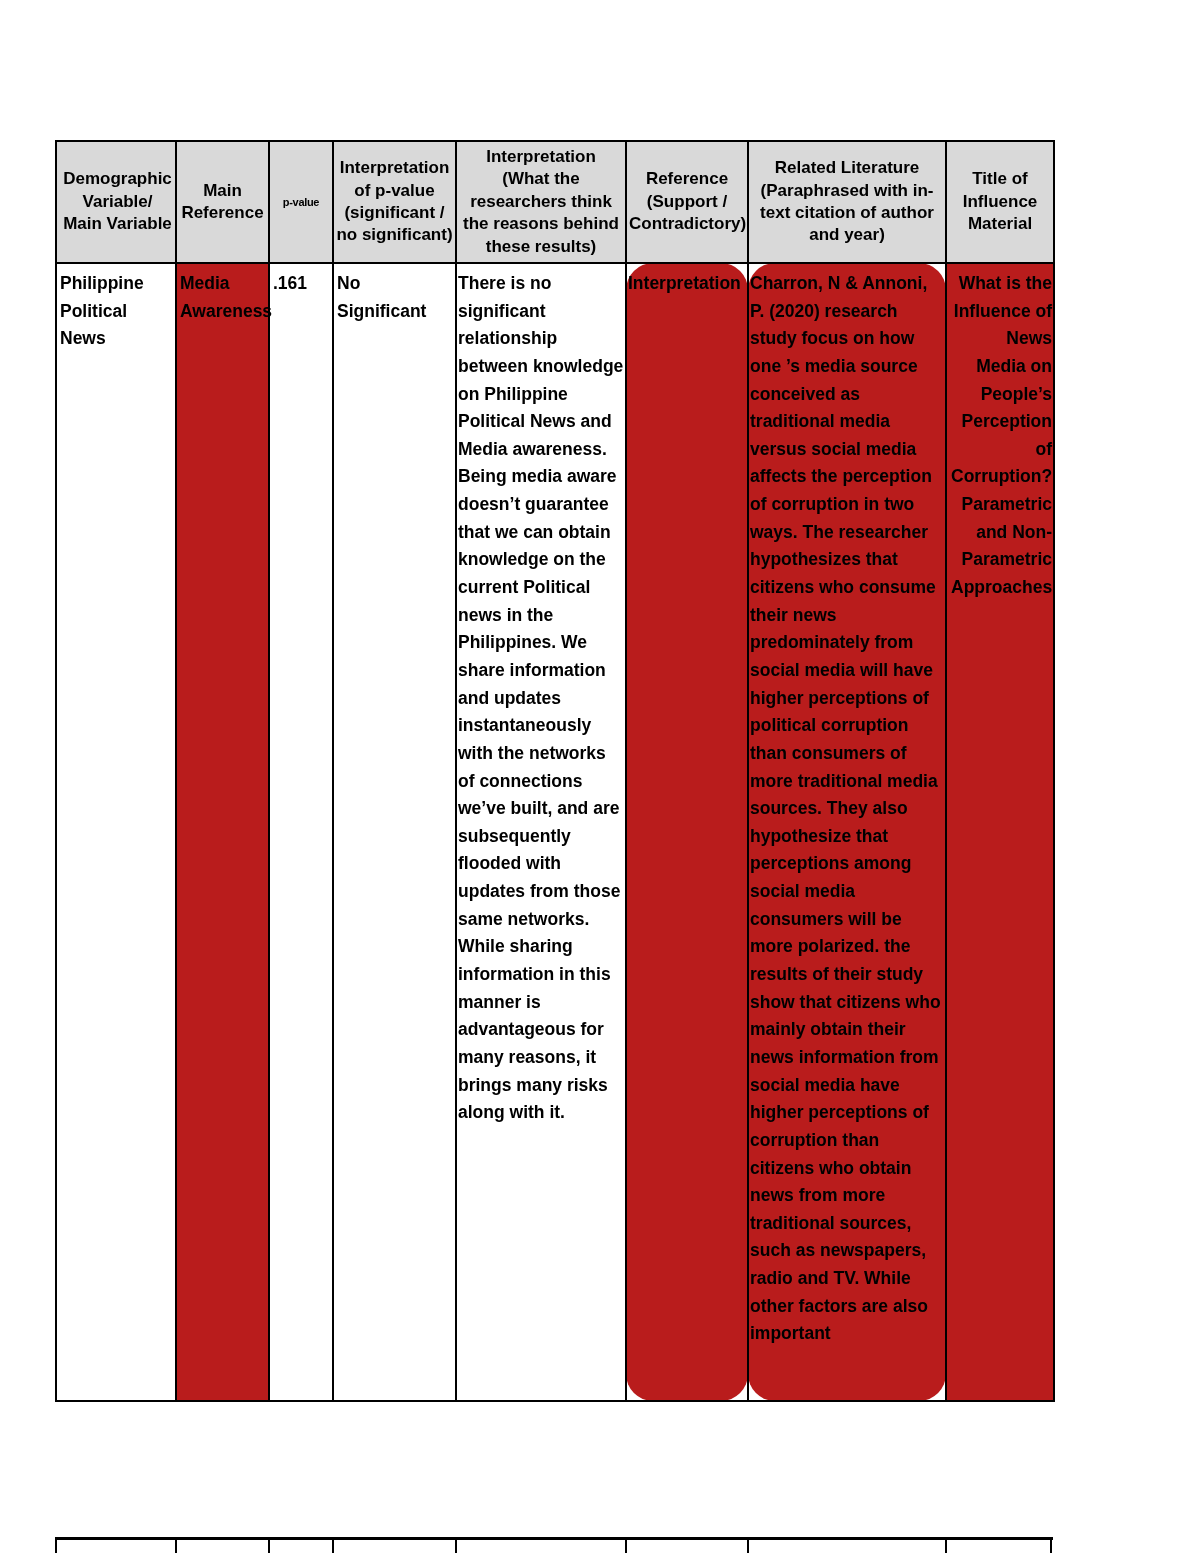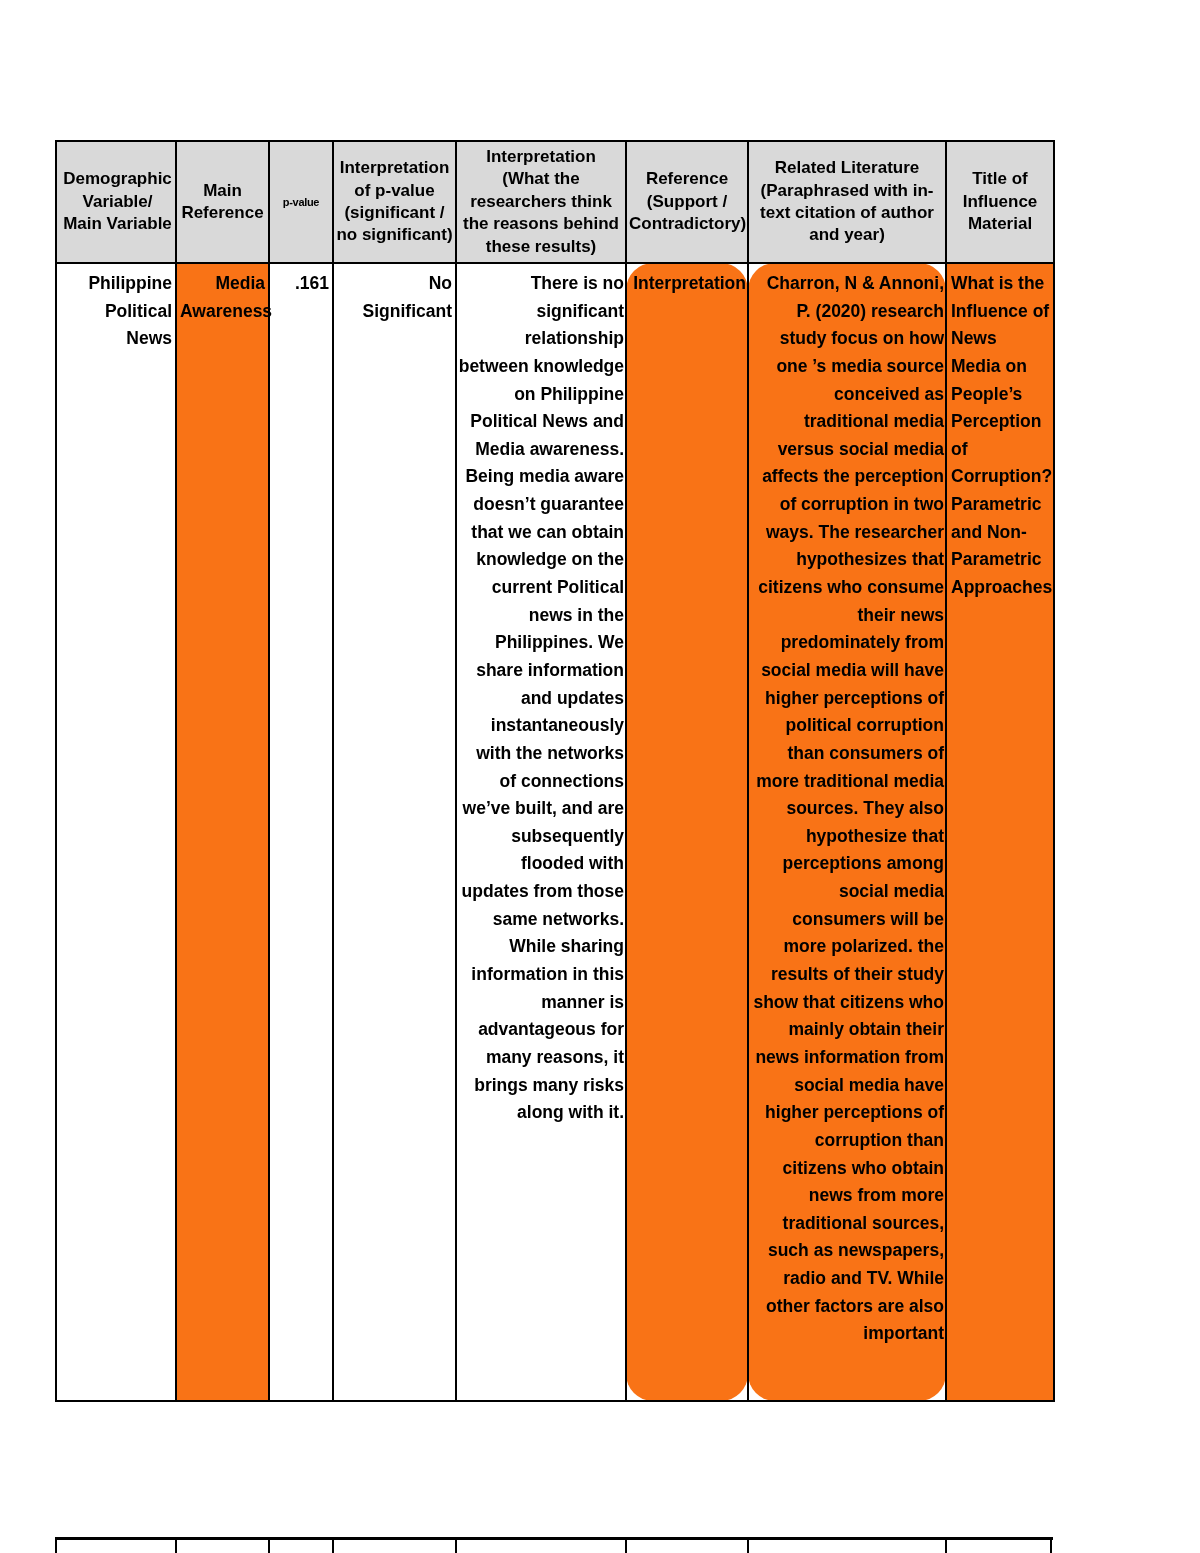--- a/index.html
+++ b/index.html
@@ -38,26 +38,26 @@
     text-align:center;
     vertical-align:middle;
     padding:3px 2px;
   }
   .matrix th.h-demographic { text-align:center; padding-left:5px; }
   .matrix th.h-pvalue { font-size:11px; letter-spacing:-0.3px; padding:3px 0; }
   .matrix td {
     font-size:17.5px;
     line-height:1.58;
     vertical-align:top;
-    text-align:right;
+    text-align:left;
     padding:6px 3px;
   }
   .matrix td.tight { padding:6px 1px;border-radius:27px; }
-  .matrix td.gray { background:#f97316; }
-  .matrix td.ref-title { text-align:left; padding-left:4px; padding-right:1px; }
+  .matrix td.gray { background:#b91c1c; }
+  .matrix td.ref-title { text-align:right; padding-left:4px; padding-right:1px; }
   
   .next-table-edge {
     position:absolute; left:55px; top:1537px;
     width:998px; height:16px;
     border-top:3px solid #000000;
   }
   .next-table-edge .stub {
     position:absolute; top:0;
     width:2px; height:16px;
     background:#000000;

